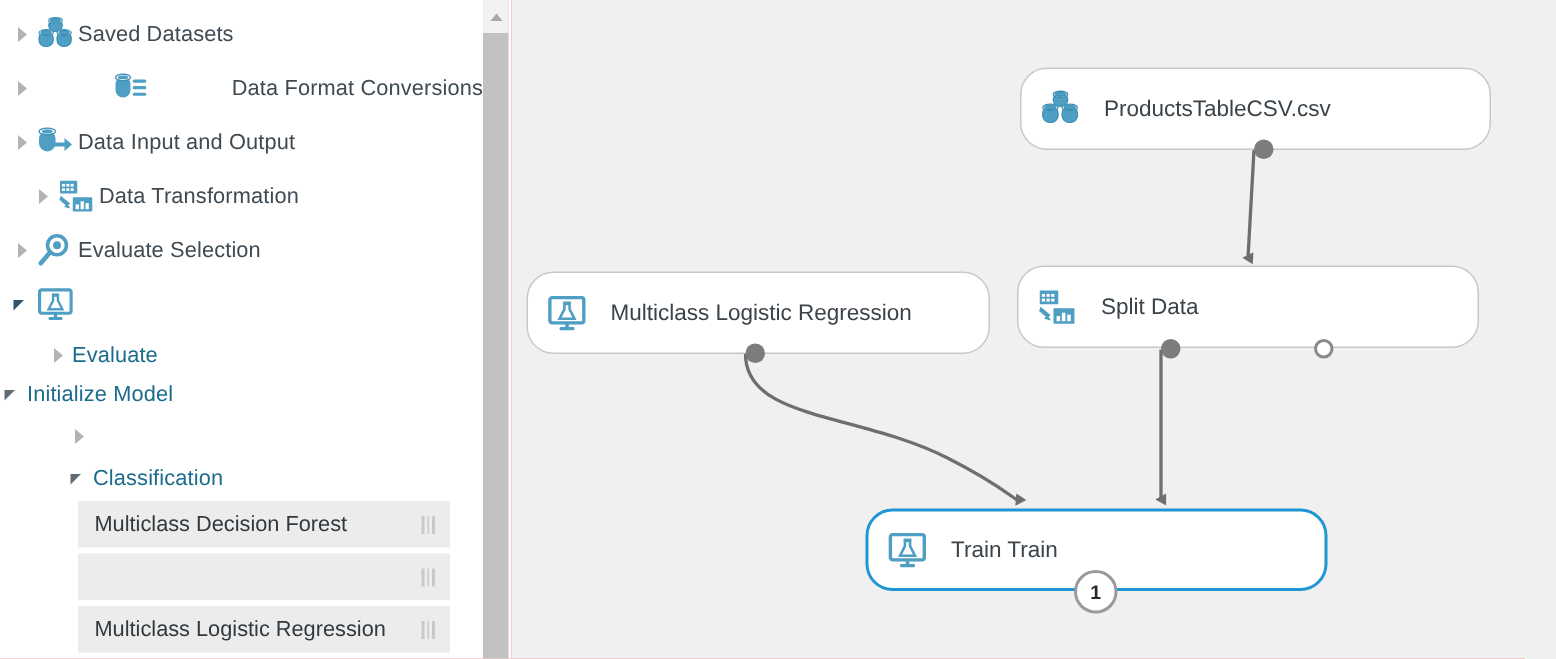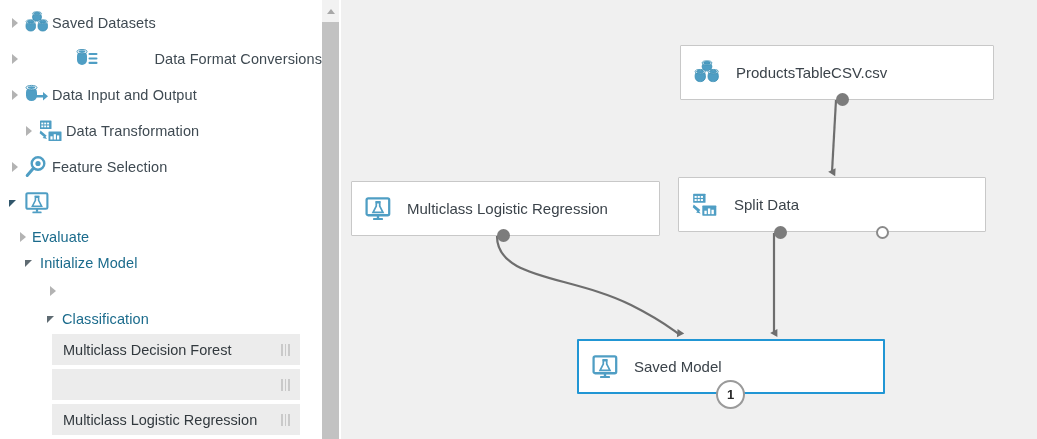--- a/index.html
+++ b/index.html
@@ -167,21 +167,21 @@
     position: absolute;
     left: 0; top: 0;
     width: 696px; height: 439px;
     pointer-events: none;
   }
 
   .node {
     position: absolute;
     background: #ffffff;
     border: 1px solid #c8c8c8;
-    border-radius: 1px;
+    border-radius: 18px;
     display: flex;
     align-items: center;
     box-sizing: border-box;
   }
   .node.selected {
     border: 2px solid #2196d4;
   }
   .node-icon {
     flex: 0 0 34px;
     width: 34px;
@@ -296,39 +296,39 @@
         </div>
         <div class="tree-row" style="top: 149px; padding-left: 6px;">
           <span class="twisty collapsed"></span>
           <span class="tree-icon"><span style="display: inline-block; line-height: 0;"><svg width="26" height="26" viewBox="0 0 26 26">
       <g fill="none" stroke="#4f9ec4" stroke-width="2.4">
         <circle cx="14" cy="9.5" r="6.3"></circle>
         <line x1="9.4" y1="14.2" x2="3.2" y2="21.5" stroke-linecap="round" stroke-width="3"></line>
       </g>
       <circle cx="14" cy="9.5" r="2.6" fill="#4f9ec4"></circle>
       </svg></span></span>
-          <span class="tree-label l1">Feature Selection</span>
+          <span class="tree-label l1">Evaluate Selection</span>
         </div>
         <div class="tree-row" style="top: 185px; padding-left: 6px;">
           <span class="twisty expanded dark"></span>
           <span class="tree-icon"><span style="display: inline-block; line-height: 0;"><svg width="26" height="26" viewBox="0 0 26 26">
       <rect x="2.4" y="3.2" width="21" height="15.6" rx="1.4" fill="none" stroke="#4f9ec4" stroke-width="2.1"></rect>
       <g fill="#4f9ec4">
         <rect x="10.6" y="5.6" width="4.8" height="1.5"></rect>
         <path d="M11.4 7.1 v3.2 L8.4 16.2 h9.2 l-3 -5.9 V7.1 z" fill="none" stroke="#4f9ec4" stroke-width="1.6"></path>
         <rect x="11.9" y="19" width="2.2" height="2.8"></rect>
         <rect x="8.4" y="21.4" width="9.2" height="1.9" rx="0.6"></rect>
       </g>
               </svg></span></span>
         </div>
-        <div class="tree-row" style="top: 219px; padding-left: 14px;">
+        <div class="tree-row" style="top: 219px; padding-left: 30px;">
           <span class="twisty collapsed"></span>
           <span class="tree-label l2">Evaluate</span>
         </div>
-        <div class="tree-row" style="top: 245px; padding-left: 22px;">
+        <div class="tree-row" style="top: 245px; ">
           <span class="twisty expanded"></span>
           <span class="tree-label l2">Initialize Model</span>
         </div>
         <div class="tree-row" style="top: 273px; padding-left: 44px;">
           <span class="twisty collapsed"></span>
         </div>
         <div class="tree-row" style="top: 301px; padding-left: 44px;">
           <span class="twisty expanded"></span>
           <span class="tree-label l3">Classification</span>
         </div>
@@ -435,21 +435,21 @@
         <div class="node selected" style="left: 236px; top: 339px; width: 308px; height: 55px;">
           <span class="node-icon"><span style="display: inline-block; line-height: 0;"><svg width="28" height="28" viewBox="0 0 26 26">
       <rect x="2.4" y="3.2" width="21" height="15.6" rx="1.4" fill="none" stroke="#4f9ec4" stroke-width="2.1"></rect>
       <g fill="#4f9ec4">
         <rect x="10.6" y="5.6" width="4.8" height="1.5"></rect>
         <path d="M11.4 7.1 v3.2 L8.4 16.2 h9.2 l-3 -5.9 V7.1 z" fill="none" stroke="#4f9ec4" stroke-width="1.6"></path>
         <rect x="11.9" y="19" width="2.2" height="2.8"></rect>
         <rect x="8.4" y="21.4" width="9.2" height="1.9" rx="0.6"></rect>
       </g>
               </svg></span></span>
-          <span class="node-label">Saved Model</span>
+          <span class="node-label">Train Train</span>
         </div>
         <div class="port filled" style="left: 495px; top: 93px;"></div>
         <div class="port filled" style="left: 156px; top: 229px;"></div>
         <div class="port filled" style="left: 433px; top: 226px;"></div>
         <div class="port hollow" style="left: 535px; top: 226px;"></div>
         <div class="badge" style="left: 375px; top: 380px;">1</div>
       </div>
   </div>
 
 </div>

